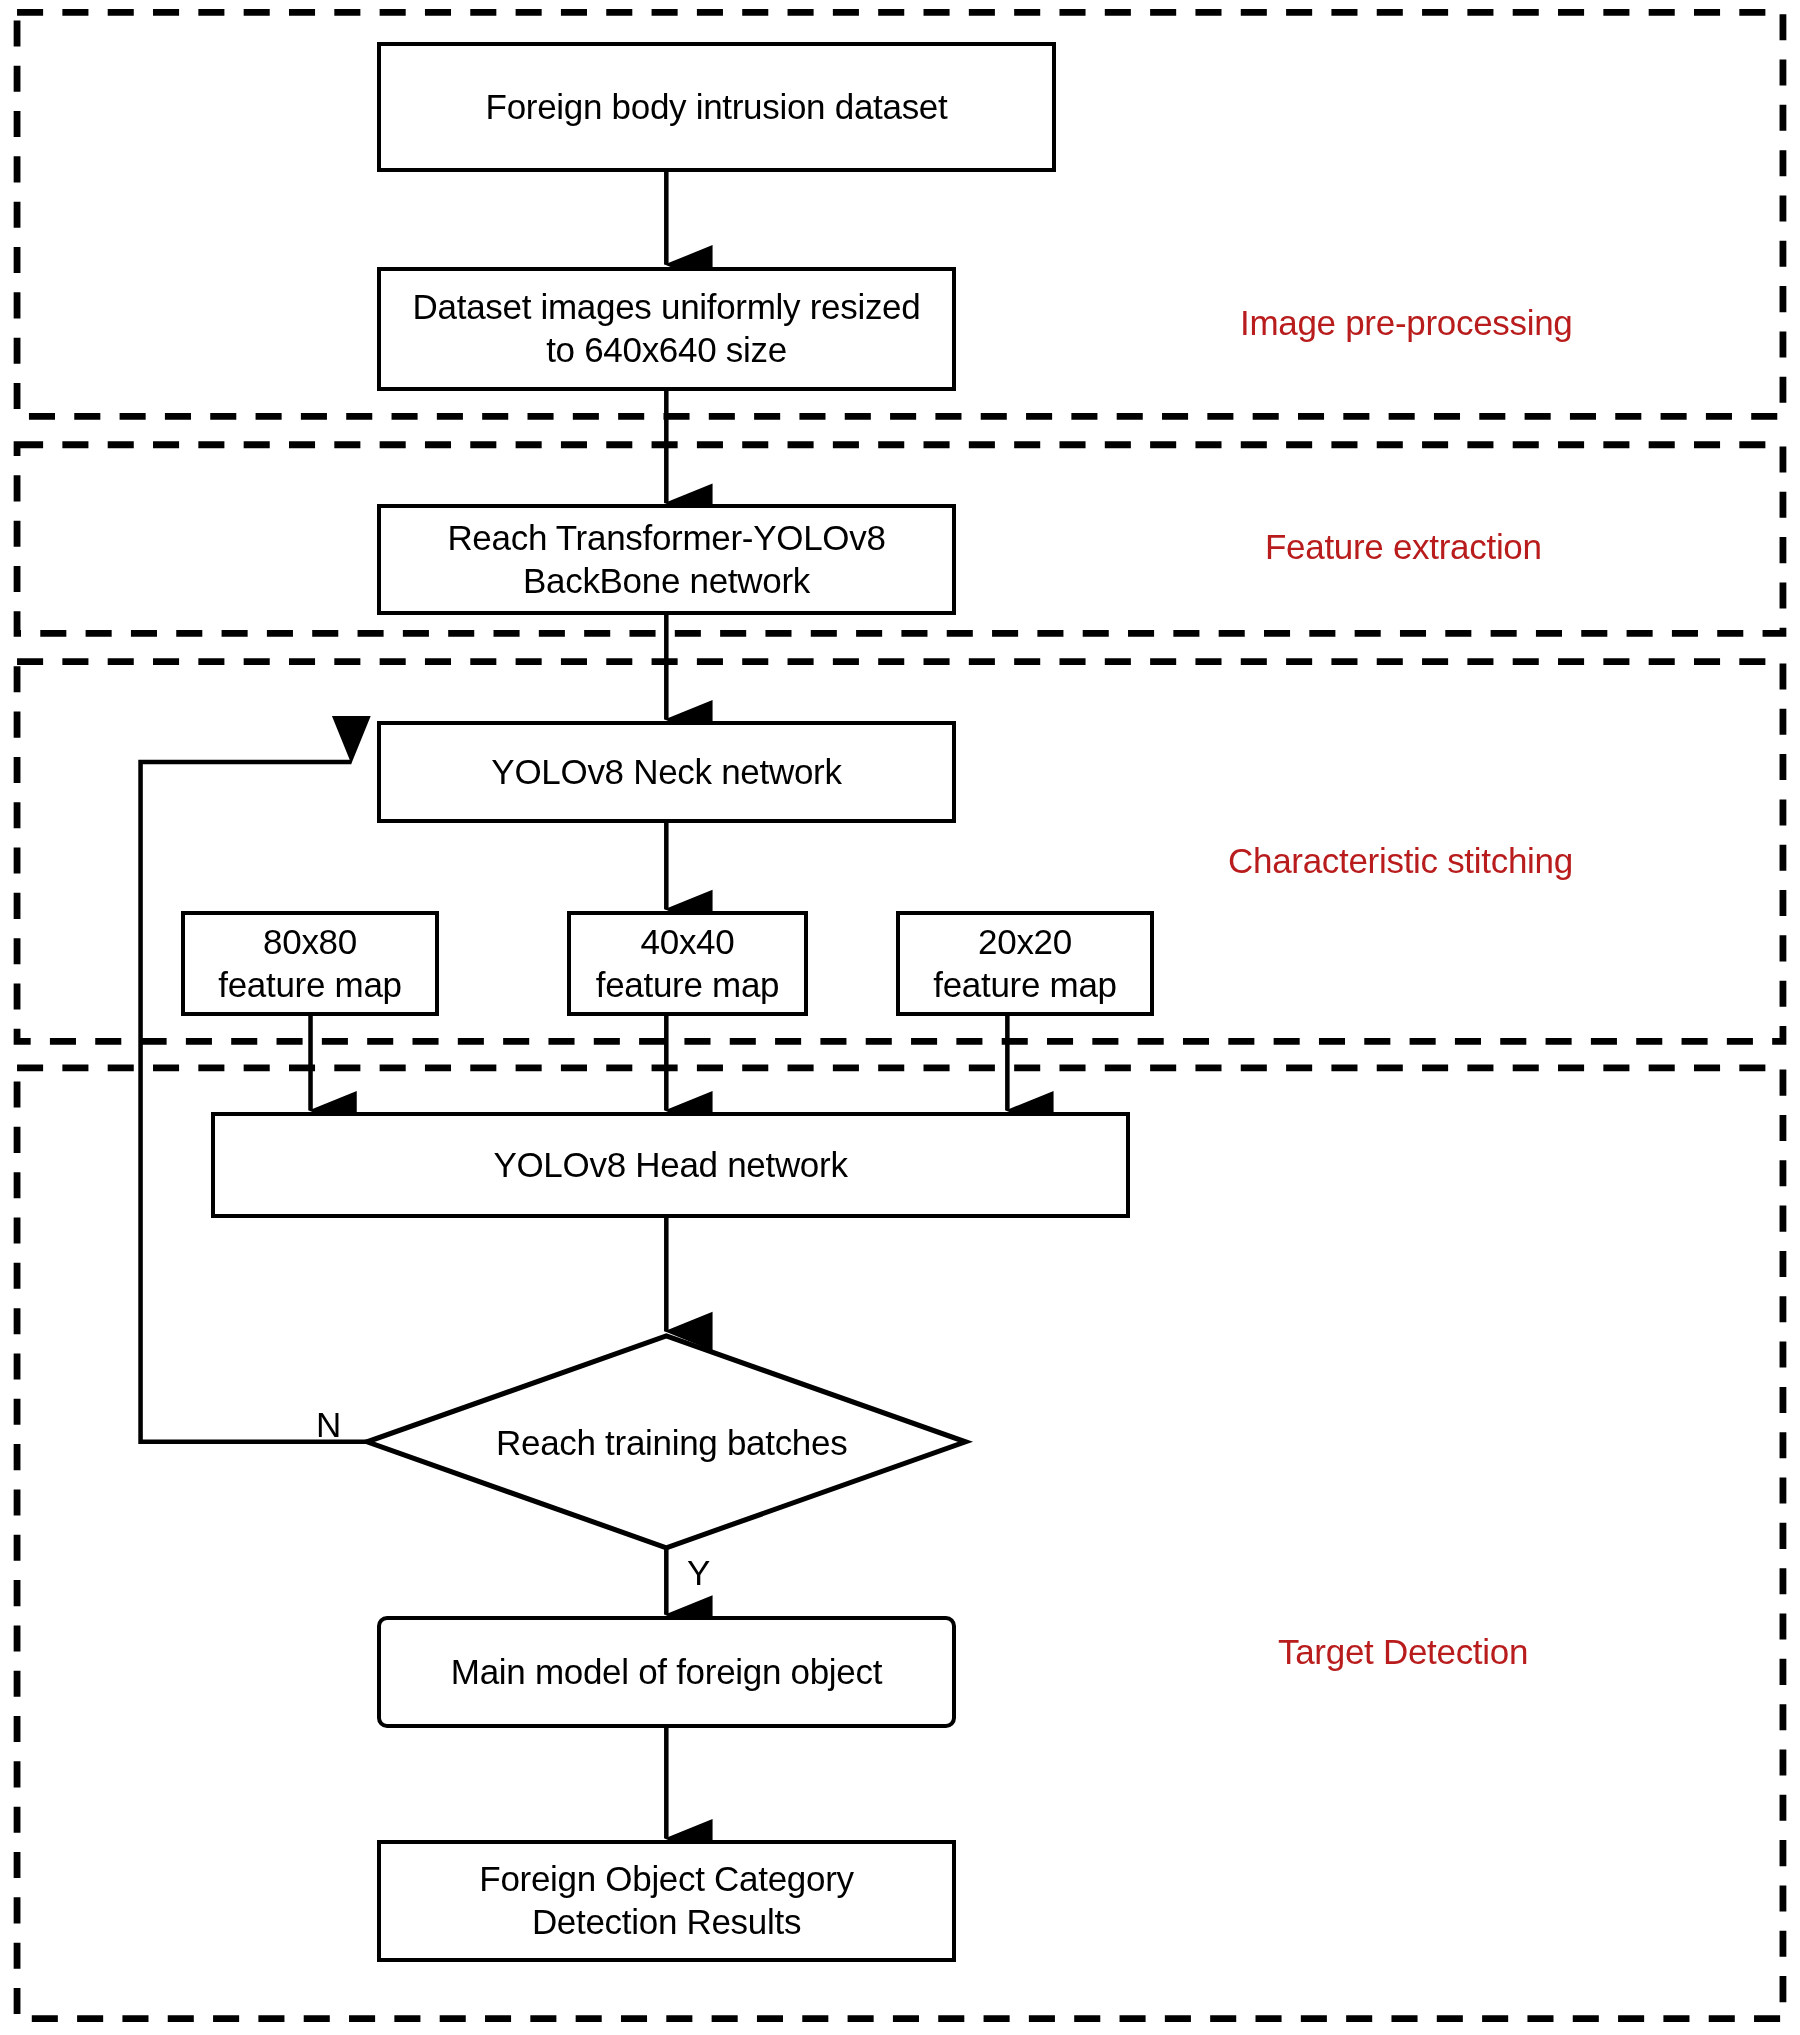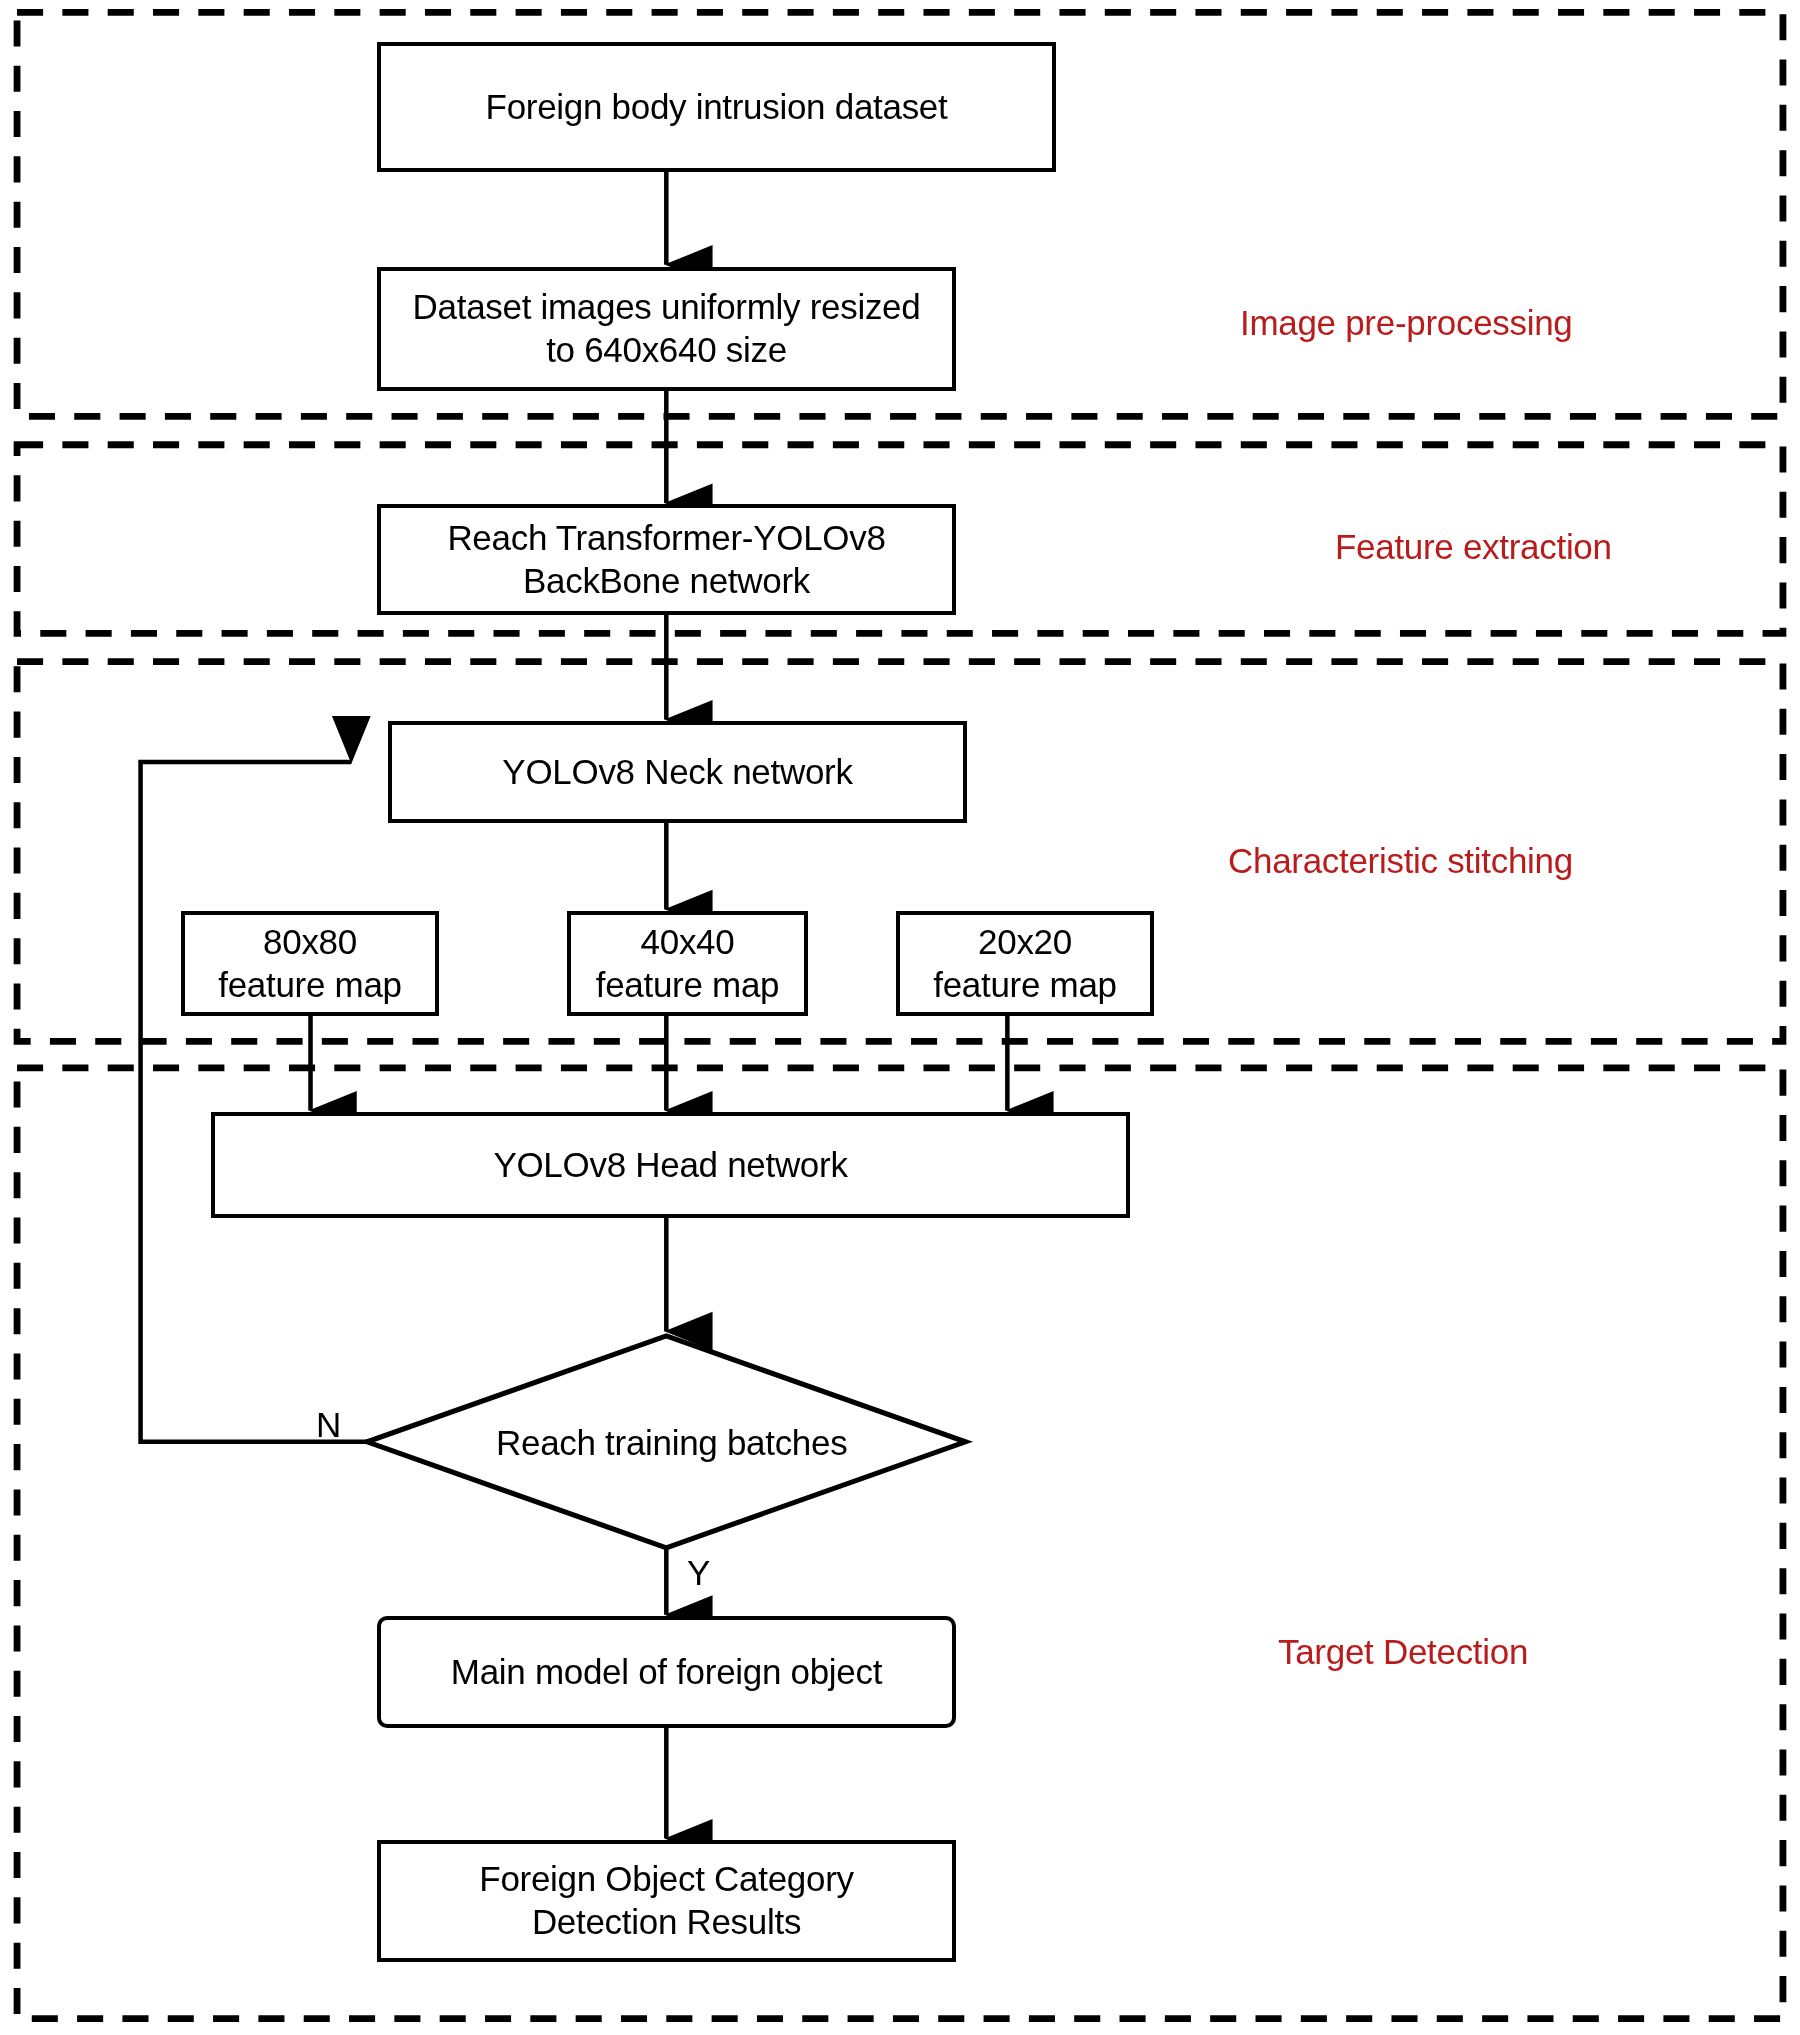--- a/index.html
+++ b/index.html
@@ -110,21 +110,21 @@
   </svg>
 
   <div class="node-box" style="left:377px; top:42px; width:679px; height:130px;">Foreign body intrusion dataset</div>
 
   <div class="node-box" style="left:377px; top:267px; width:579px; height:124px;">Dataset images uniformly resized
 to 640x640 size</div>
 
   <div class="node-box" style="left:377px; top:504px; width:579px; height:111px;">Reach Transformer-YOLOv8
 BackBone network</div>
 
-  <div class="node-box" style="left:388px; top:721px; width:579px; height:102px;">YOLOv8 Neck network</div>
+  <div class="node-box" style="left:377px; top:721px; width:579px; height:102px;">YOLOv8 Neck network</div>
 
   <div class="node-box" style="left:181px; top:911px; width:258px; height:105px;">80x80
 feature map</div>
 
   <div class="node-box" style="left:567px; top:911px; width:241px; height:105px;">40x40
 feature map</div>
 
   <div class="node-box" style="left:896px; top:911px; width:258px; height:105px;">20x20
 feature map</div>
 
@@ -136,20 +136,20 @@
 Detection Results</div>
 
   <div class="diamond-text" style="left:496px; top:1423px; width:340px;">Reach training batches</div>
 
   <div class="edge-label" style="left:316px; top:1405px;">N</div>
 
   <div class="edge-label" style="left:687px; top:1553px;">Y</div>
 
   <div class="section-label" style="left:1240px; top:303px;">Image pre-processing</div>
 
-  <div class="section-label" style="left:1335px; top:527px;">Feature extraction</div>
+  <div class="section-label" style="left:1265px; top:527px;">Feature extraction</div>
 
   <div class="section-label" style="left:1228px; top:841px;">Characteristic stitching</div>
 
   <div class="section-label" style="left:1278px; top:1632px;">Target Detection</div>
 
 </div>
 
 
 </body></html>

